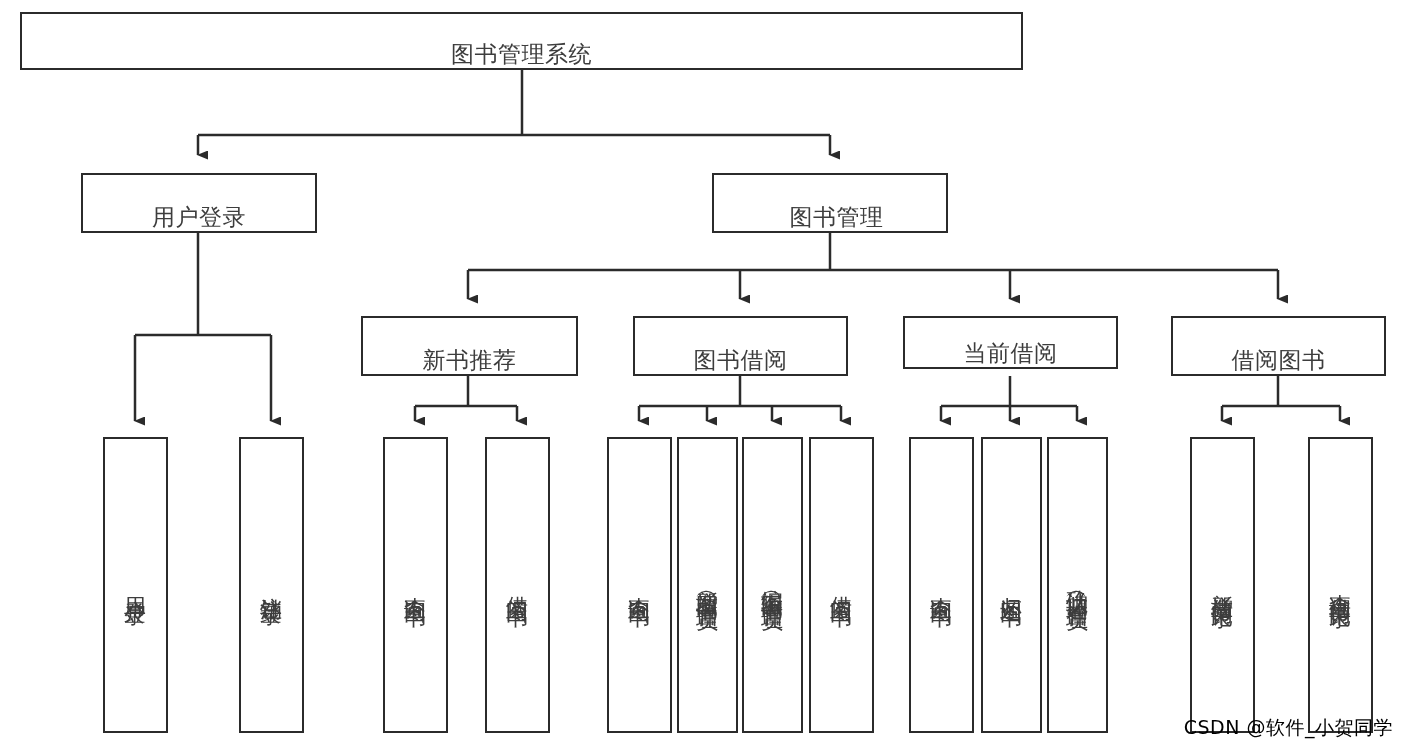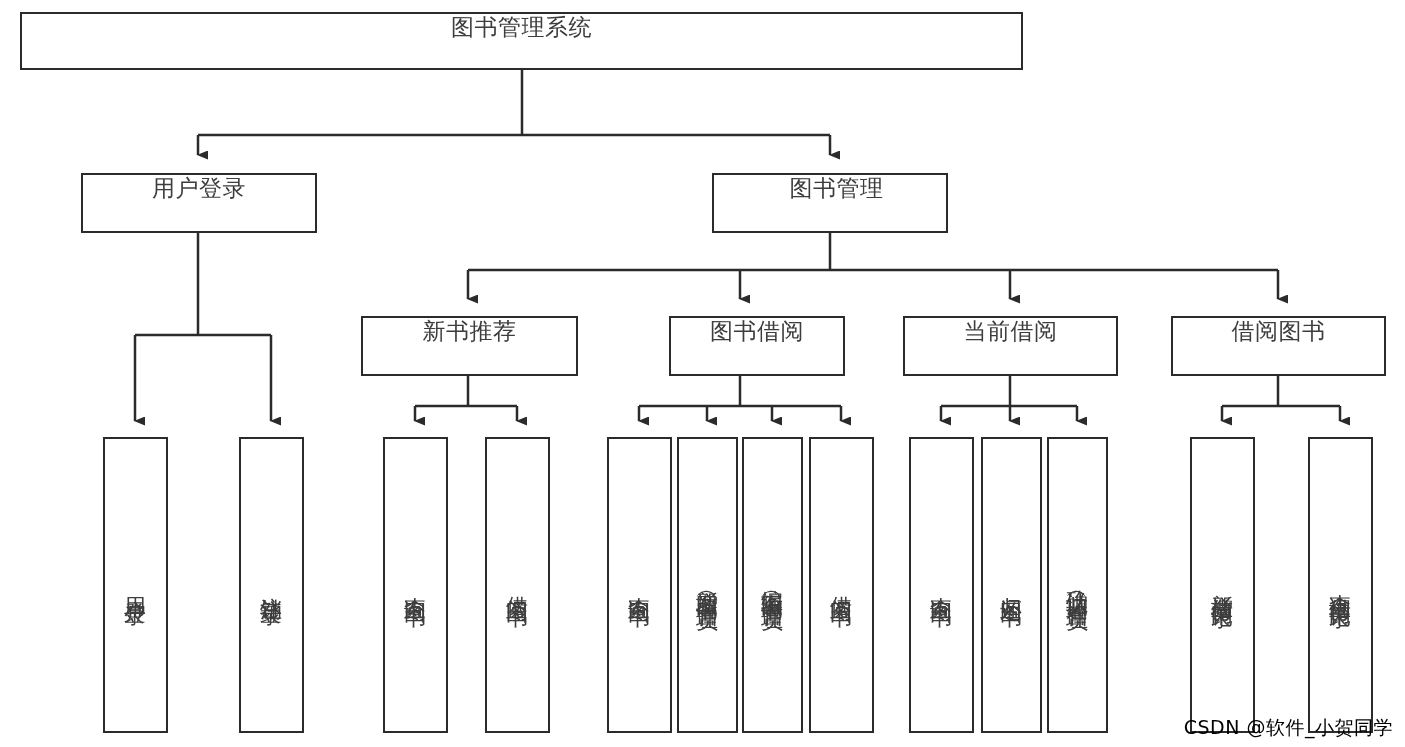--- a/index.html
+++ b/index.html
@@ -26,21 +26,21 @@
     width: 1405px;
     height: 747px;
     pointer-events: none;
   }
   .node {
     position: absolute;
     box-sizing: border-box;
     background: #ffffff;
     border: 2.5px solid #2b2b2b;
     display: flex;
-    align-items: flex-start;
+    align-items: flex-end;
     justify-content: center;
     overflow: hidden;
   }
   .node-label {
     color: #3d3d3d;
     font-size: 23px;
     line-height: 1.16;
     letter-spacing: 0.5px;
     white-space: nowrap;
     text-align: center;
@@ -132,24 +132,24 @@
   <div class="node" style="left:81px; top:173px; width:236px; height:60px;">
     <span class="node-label">用户登录</span>
   </div>
   <div class="node" style="left:712px; top:173px; width:236px; height:60px;padding-left:13px;">
     <span class="node-label">图书管理</span>
   </div>
 
   <div class="node" style="left:361px; top:316px; width:217px; height:60px;">
     <span class="node-label">新书推荐</span>
   </div>
-  <div class="node" style="left:633px; top:316px; width:176px; height:60px;margin-left:36px;">
+  <div class="node" style="left:633px; top:316px; width:215px; height:60px;">
     <span class="node-label">图书借阅</span>
   </div>
-  <div class="node" style="left:903px; top:316px; width:215px; height:60px;">
+  <div class="node" style="left:903px; top:316px; width:215px; height:53px;">
     <span class="node-label">当前借阅</span>
   </div>
   <div class="node" style="left:1171px; top:316px; width:215px; height:60px;">
     <span class="node-label">借阅图书</span>
   </div>
 
   <div class="node vertical" style="left:103px; top:437px; width:65px; height:296px;">
     <span class="node-label">用户登录</span>
   </div>
   <div class="node vertical" style="left:239px; top:437px; width:65px; height:296px;">

